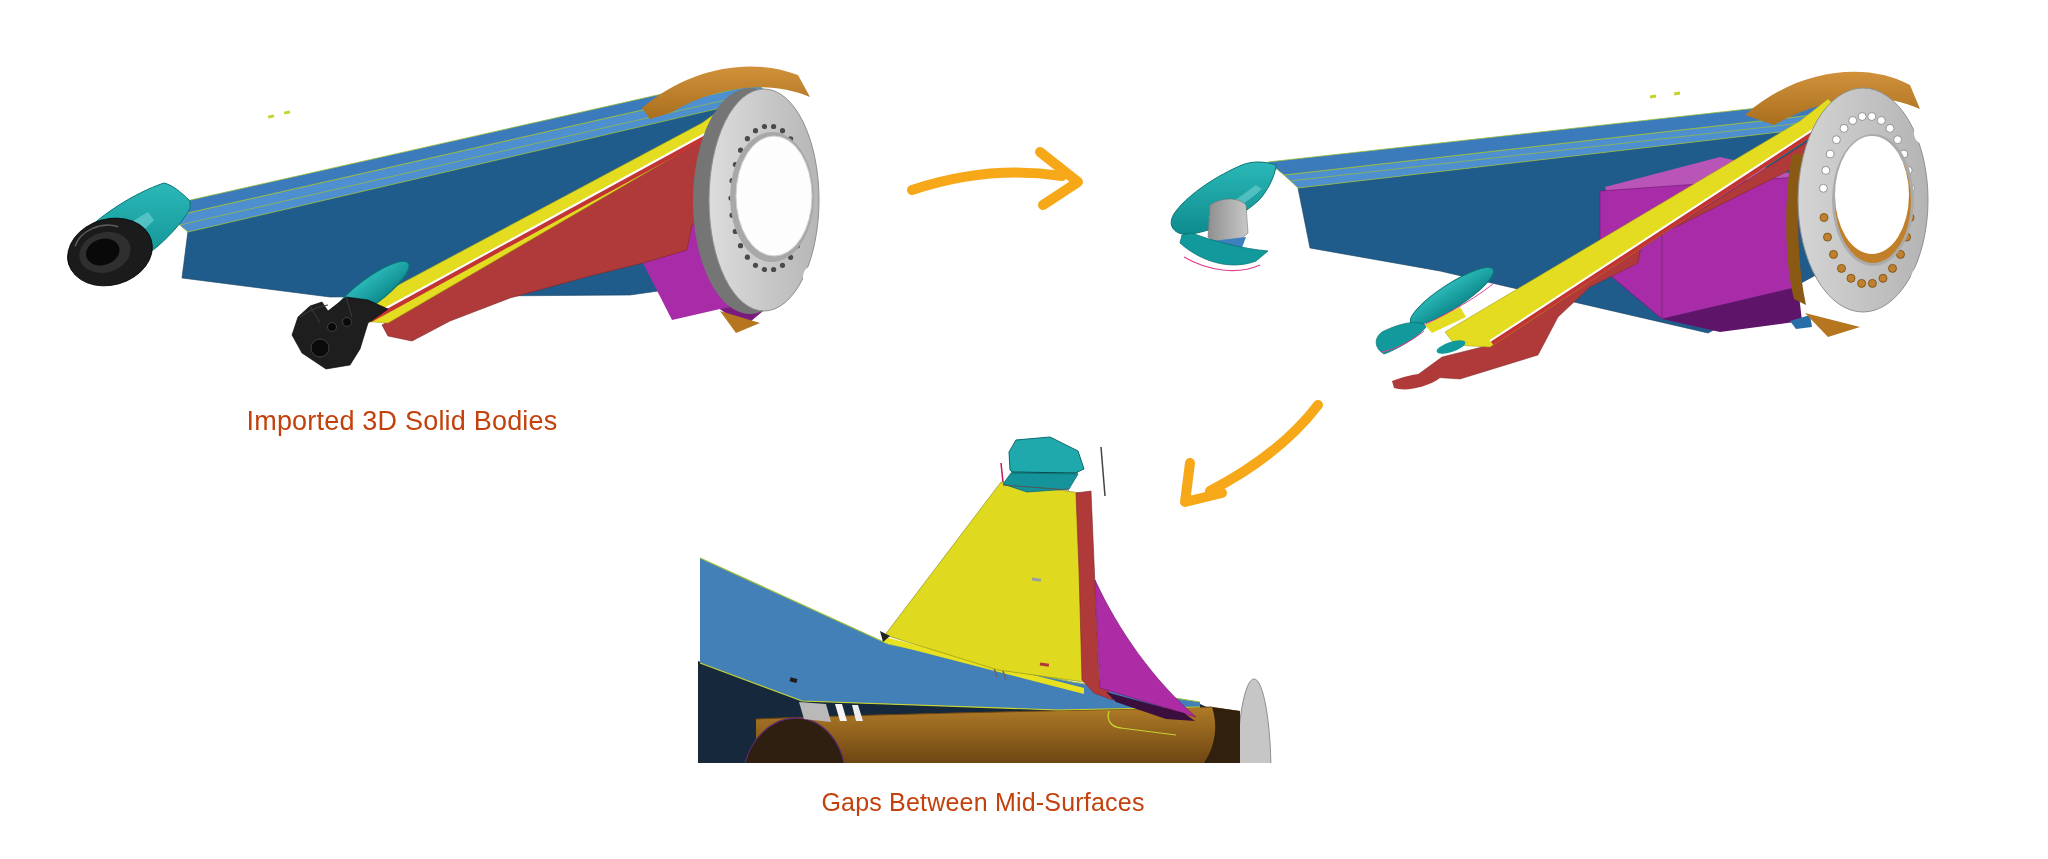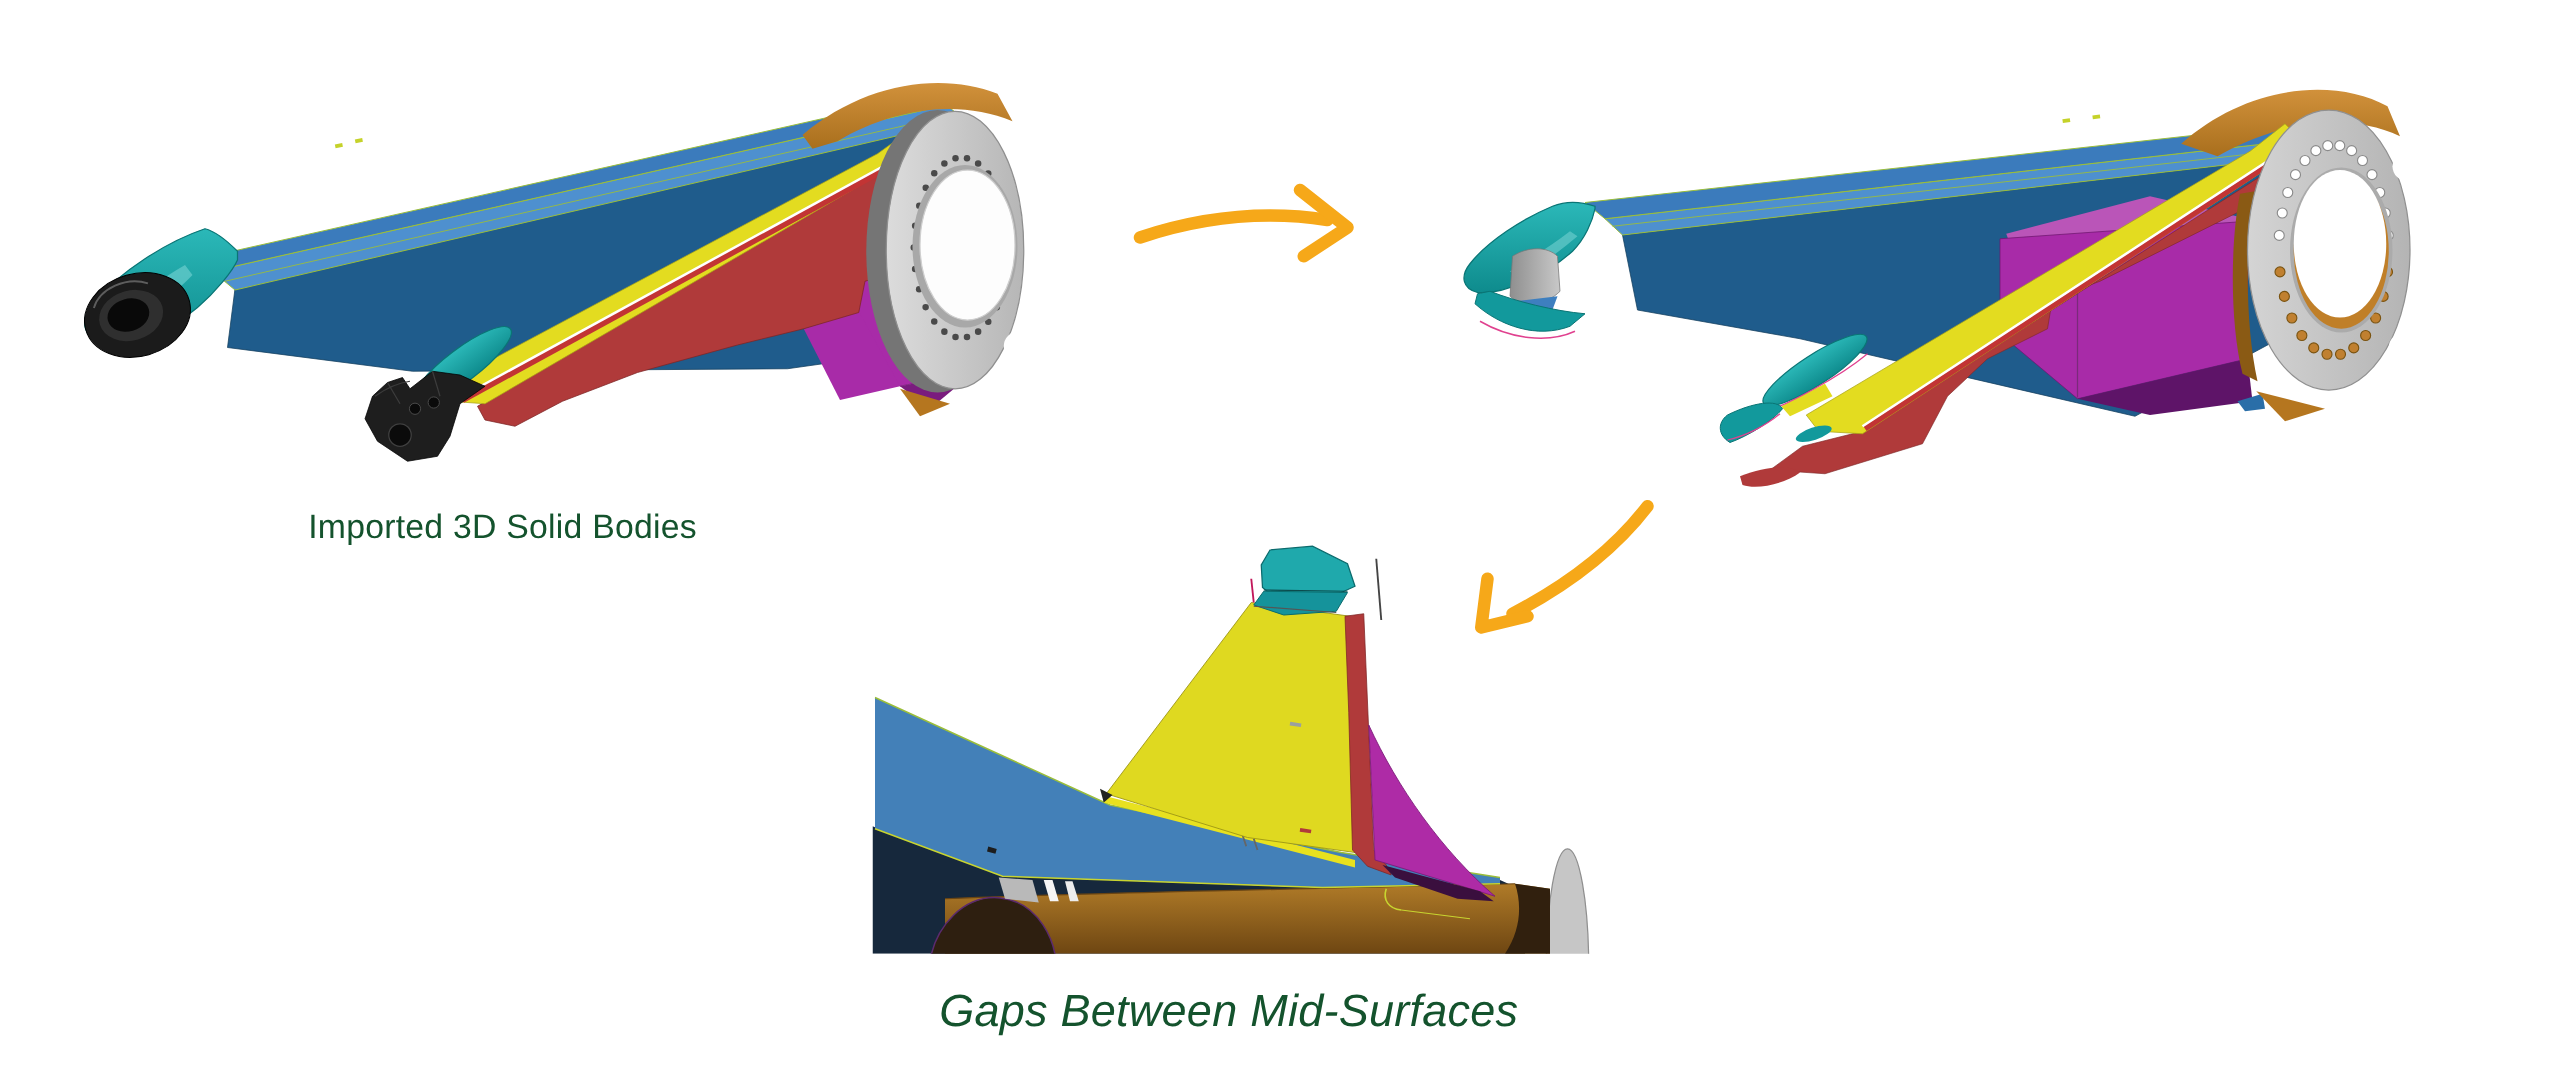--- a/index.html
+++ b/index.html
@@ -1,21 +1,21 @@
 <!DOCTYPE html>
 <html><head>
 <meta charset="utf-8">
 <style>
   html,body{margin:0;padding:0;background:#ffffff;}
   .canvas{position:relative;width:2048px;height:859px;background:#ffffff;overflow:hidden;
           font-family:"Liberation Sans", sans-serif;}
   .panel-svg{position:absolute;}
   .caption{position:absolute;transform:translateX(-50%);white-space:nowrap;
-           color:#14532d;font-size:27px;font-weight:400;letter-spacing:0.2px;}
-  #cap-gaps{font-size:36px;font-style:italic;}
+           color:#c2410c;font-size:27px;font-weight:400;letter-spacing:0.2px;}
+  #cap-gaps{font-size:25px;}
 </style>
 </head>
 <body>
 
 <div class="canvas">
 
   <svg class="panel-svg" style="left:30px;top:5px" width="860" height="400" viewBox="0 0 860 400">
     <defs>
       <linearGradient id="gA-gray" x1="0" y1="0" x2="1" y2="0">
         <stop offset="0" stop-color="#DCDCDC"></stop>

